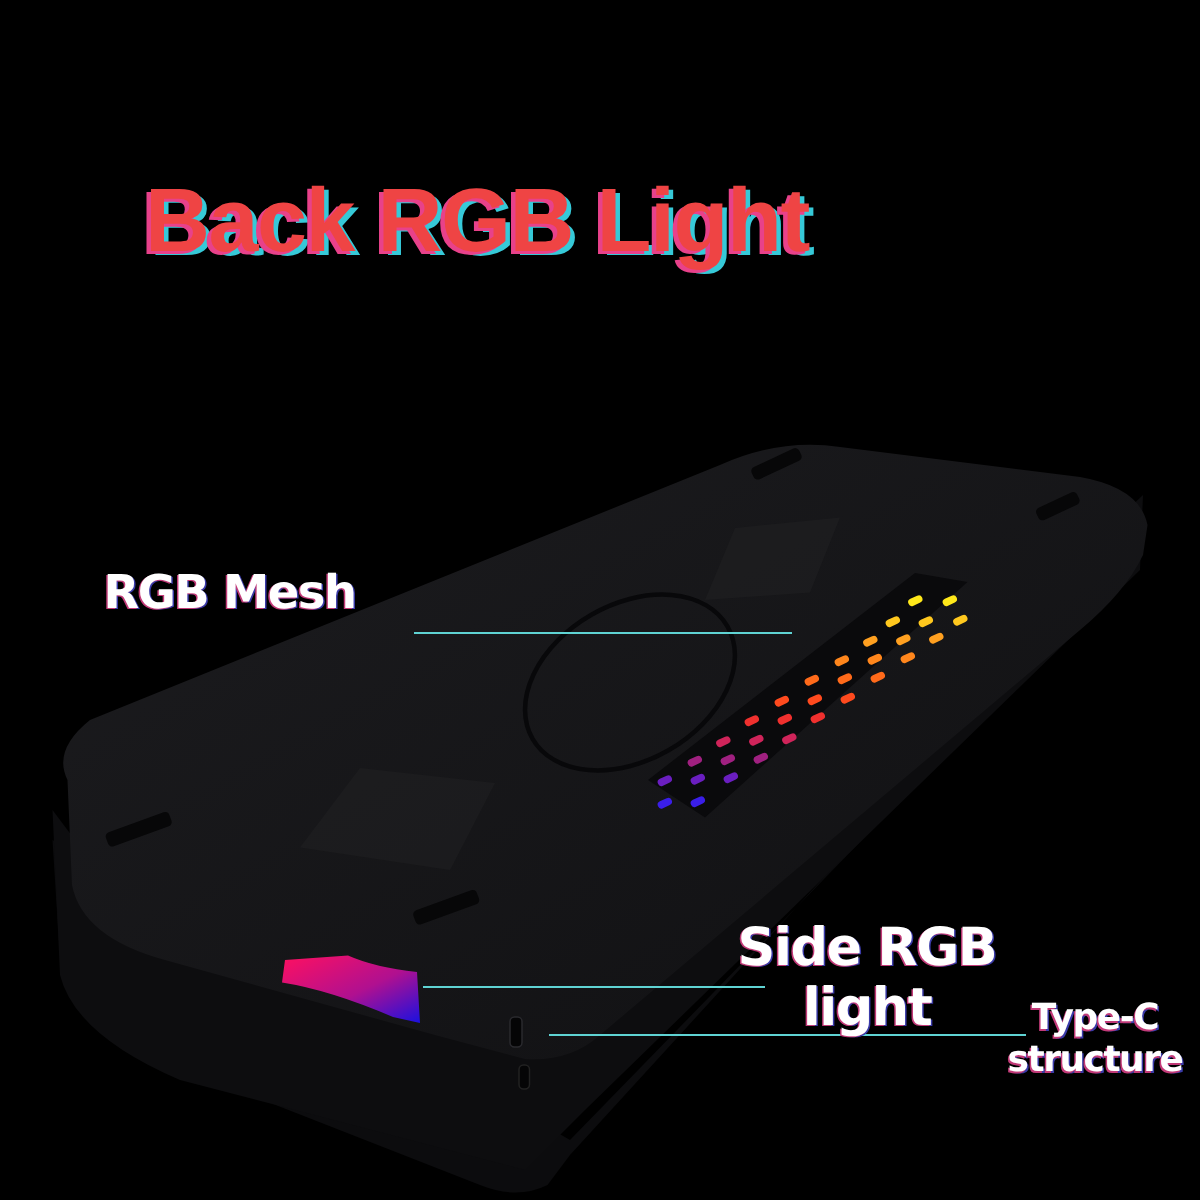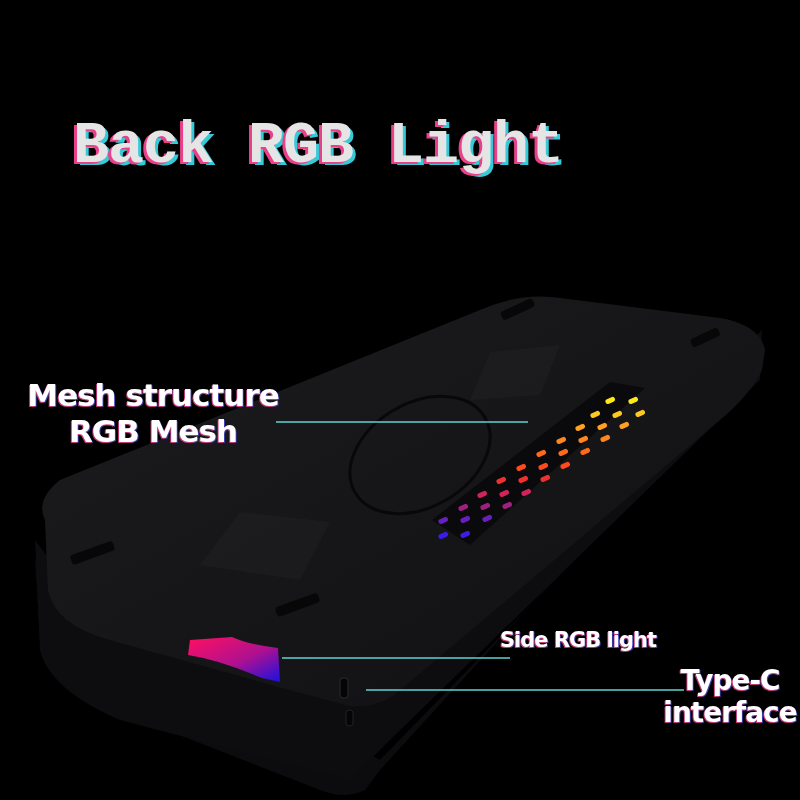--- a/index.html
+++ b/index.html
@@ -1,32 +1,32 @@
 <!DOCTYPE html>
 <html><head>
 <meta charset="utf-8">
 <style>
   html, body { margin:0; padding:0; background:#000; }
   body { width:800px; height:800px; position:relative; overflow:hidden; font-family:"DejaVu Sans", sans-serif; }
   .stage { position:absolute; left:0; top:0; width:800px; height:800px; background:#000; }
   svg.product { position:absolute; left:0; top:0; }
   .title {
     position:absolute; left:0; width:636px; top:112px; text-align:center;
-    font-family:Liberation Mono, monospace; font-weight:bold; font-size:60px; color:#e5e5e5;
+    font-family:Liberation Sans, sans-serif; font-weight:bold; font-size:60px; color:#ef4444;
     letter-spacing:-1px;
     text-shadow: -3px 2px 0 #e8418a, 3px 3px 0 #36c9d8;
   }
   .label {
     position:absolute; color:#fff; font-weight:bold; font-family:"DejaVu Sans", sans-serif;
     text-align:center; line-height:1.15;
     text-shadow: -1px 1px 0 #c23a78, 1px 1px 0 #3a3aa8;
   }
   .mesh-label { left:14px; top:378px; width:278px; font-size:31px; letter-spacing:-1px; }
-  .side-label { left:462px; top:628px; width:232px; font-size:21px; letter-spacing:-1px; }
-  .typec-label { left:660px; top:665px; width:140px; font-size:28px; letter-spacing:-1px; }
+  .side-label { left:462px; top:612px; width:232px; font-size:35px; letter-spacing:-1px; }
+  .typec-label { left:660px; top:665px; width:140px; font-size:24px; letter-spacing:-1px; }
 </style>
 </head>
 <body>
 
 <div class="stage">
 
   <svg class="product" width="800" height="800" viewBox="0 0 800 800">
     <defs>
       <linearGradient id="bodyGrad" x1="0" y1="0" x2="1" y2="1">
         <stop offset="0" stop-color="#1c1c1f"></stop>
@@ -118,25 +118,24 @@
     <rect x="346" y="710" width="7" height="16" rx="3" fill="#050506" stroke="#222" stroke-width="1"></rect>
 
     <line x1="276" y1="422" x2="528" y2="422" stroke="#5fd3d3" stroke-width="1.3"></line>
     <line x1="282" y1="658" x2="510" y2="658" stroke="#5fd3d3" stroke-width="1.3"></line>
     <line x1="366" y1="690" x2="684" y2="690" stroke="#5fd3d3" stroke-width="1.3"></line>
   </svg>
 
   <div class="title">Back RGB Light</div>
 
   <div class="label mesh-label">
-    <div>Mesh structure</div>
     <div>RGB Mesh</div>
   </div>
 
   <div class="label side-label">
     <div>Side RGB light</div>
   </div>
 
   <div class="label typec-label">
     <div>Type-C</div>
-    <div>interface</div>
+    <div>structure</div>
   </div>
 </div>
 
 </body></html>

